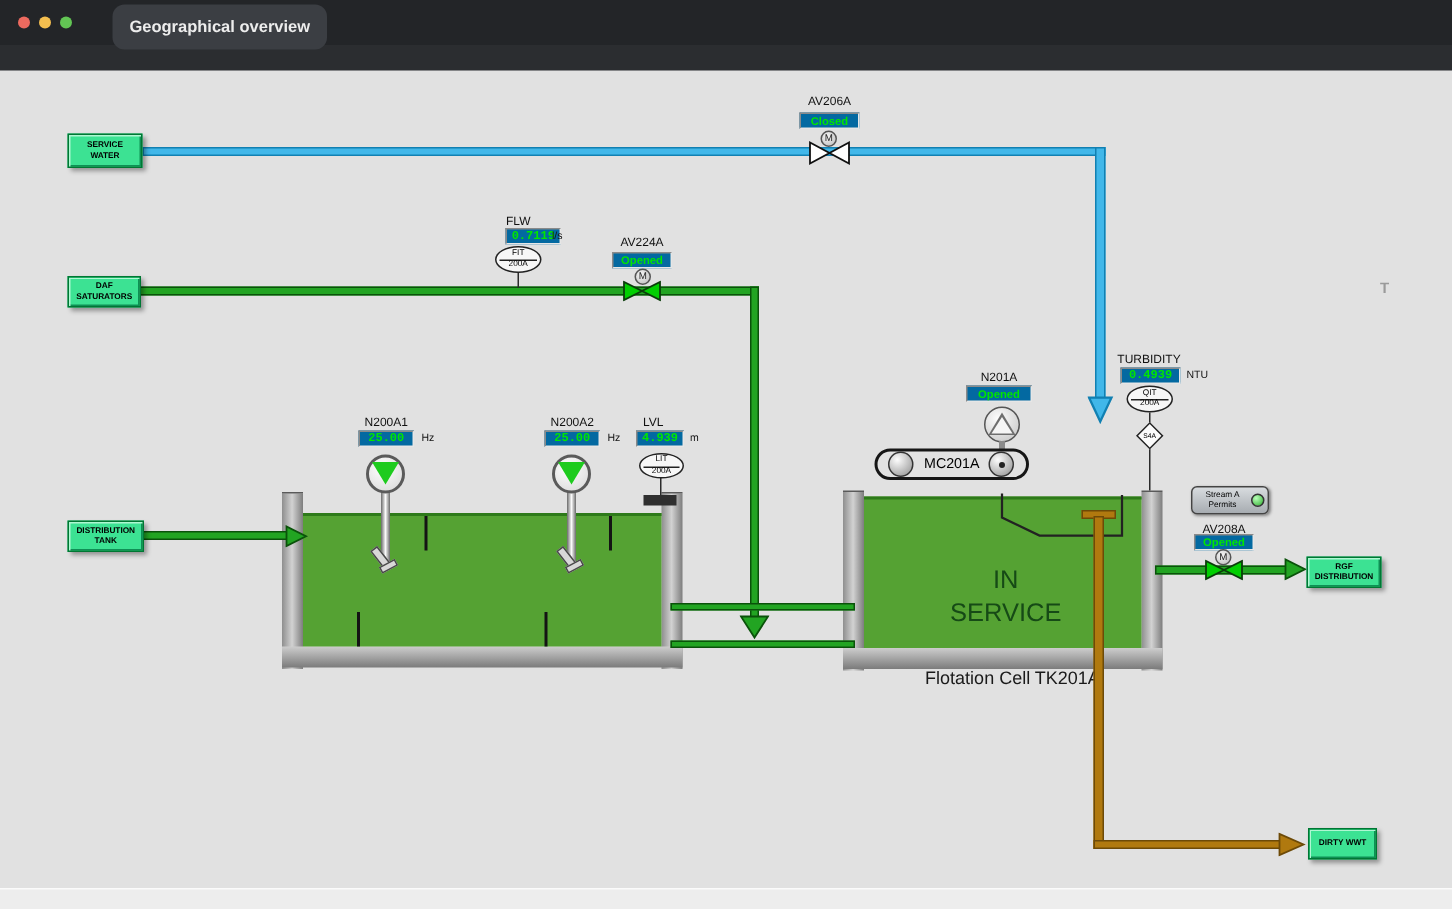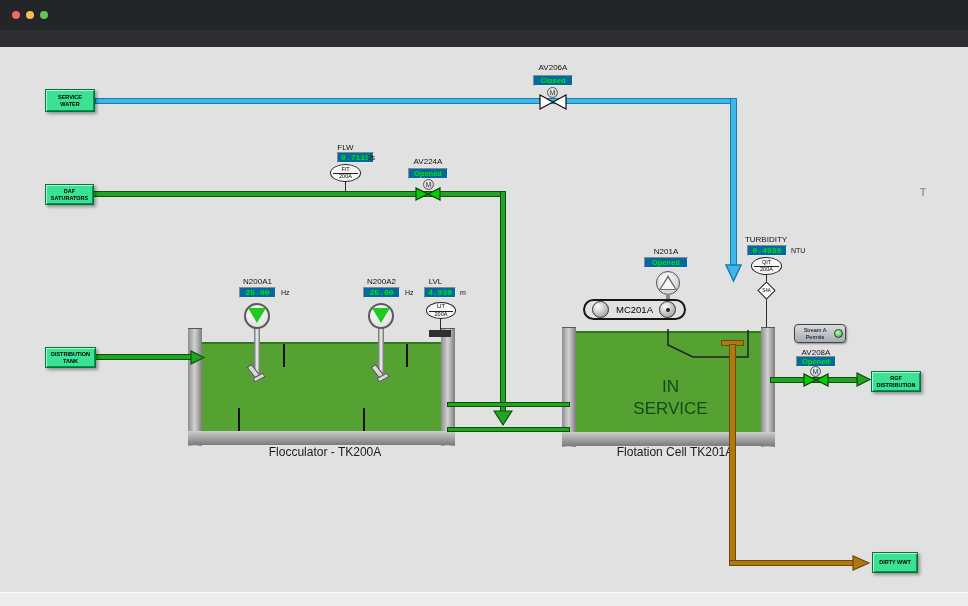--- a/index.html
+++ b/index.html
@@ -90,30 +90,32 @@
 <body>
 
 <div class="screen">
 
   <div class="titlebar">
     <span class="dot" style="left:12px;background:#ed6a5f;"></span>
     <span class="dot" style="left:26px;background:#f5bf4f;"></span>
     <span class="dot" style="left:40px;background:#62c554;"></span>
   </div>
   <div class="strip"></div>
+  <div class="tab">
+    <span>Geographical overview</span>
+  </div>
 
   <div class="wall-v abs" style="left:188px;top:328px;width:14px;height:117px;"></div>
   <div class="wall-v abs" style="left:441px;top:328px;width:14px;height:117px;"></div>
   <div class="wall-b abs" style="left:188px;top:431px;width:267px;height:14px;"></div>
   <div class="liquid abs" style="left:202px;top:342px;width:239px;height:89px;"></div>
   <div class="baffle" style="left:283px;top:344px;height:23px;"></div>
   <div class="baffle" style="left:406px;top:344px;height:23px;"></div>
   <div class="baffle" style="left:238px;top:408px;height:23px;"></div>
   <div class="baffle" style="left:363px;top:408px;height:23px;"></div>
-  <div class="tanklabel" style="left:240px;top:445px;width:170px;">Flocculator - TK200A</div>
 
   <div class="wall-v abs" style="left:562px;top:327px;width:14px;height:119px;"></div>
   <div class="wall-v abs" style="left:761px;top:327px;width:14px;height:119px;"></div>
   <div class="wall-b abs" style="left:562px;top:432px;width:213px;height:14px;"></div>
   <div class="liquid abs" style="left:576px;top:331px;width:185px;height:101px;"></div>
   <div class="inservice" style="left:618px;top:376px;width:105px;">IN
 SERVICE</div>
   <div class="tanklabel" style="left:595px;top:445px;width:160px;">Flotation Cell TK201A</div>
   <svg class="abs" style="left:660px;top:326px;" width="92" height="36">
     <polyline points="8,3 8,19 33,31 88,31 88,4" fill="none" stroke="#222" stroke-width="1.5"></polyline>

